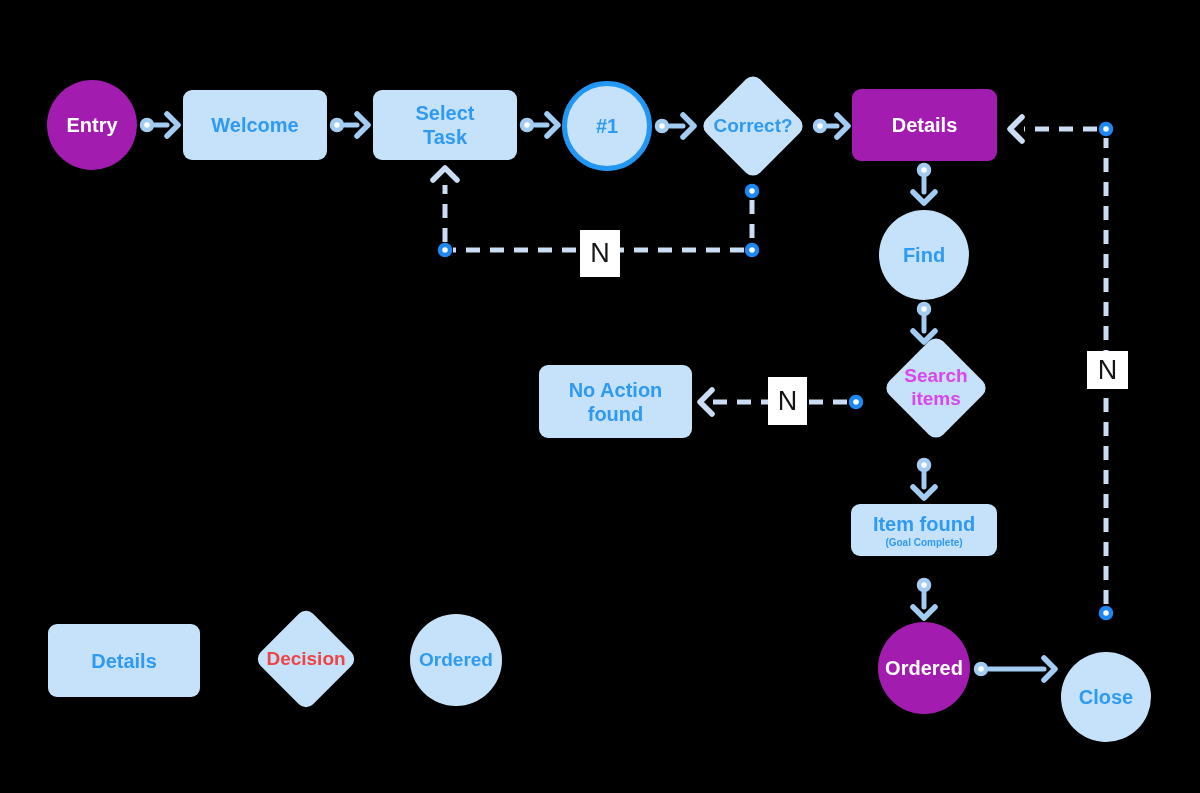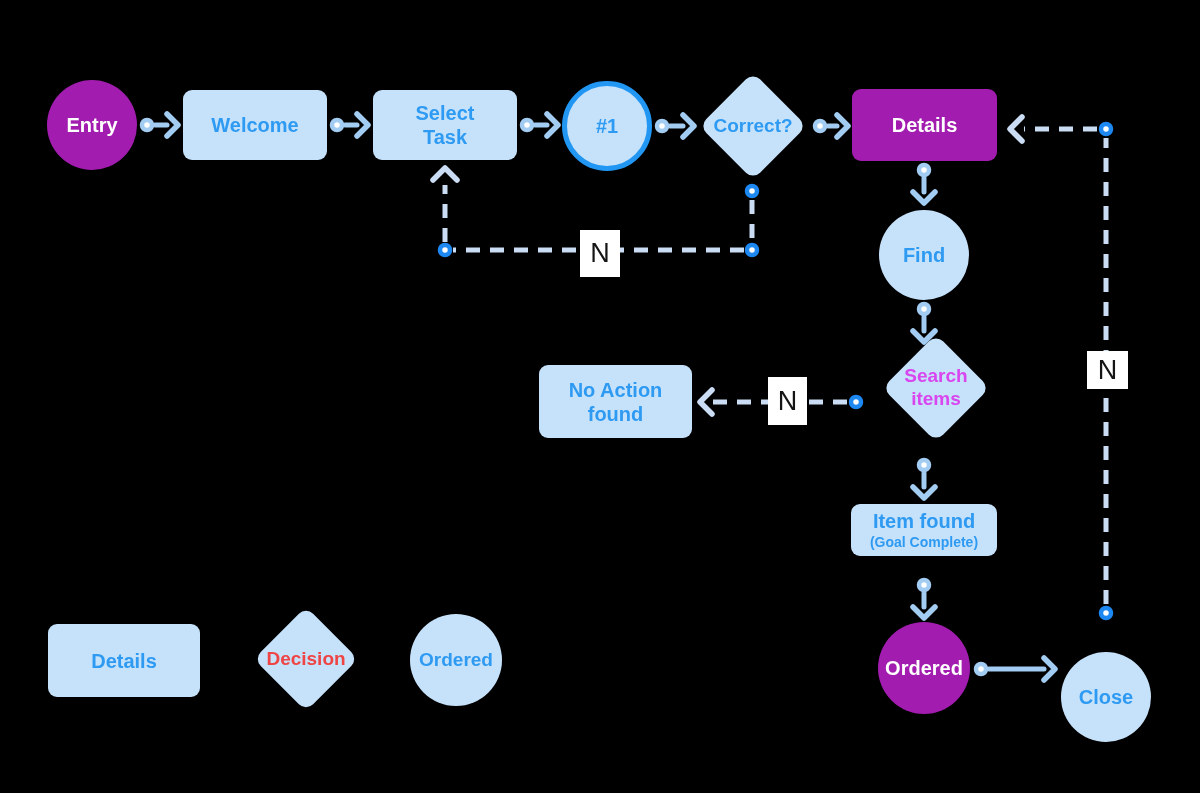--- a/index.html
+++ b/index.html
@@ -22,21 +22,21 @@
   }
   .fill-light{background:#C6E2FB;color:#2E9AF2;}
   .fill-primary{background:#a21caf;color:#ffffff;}
   .circle{border-radius:50%;}
   .rect{border-radius:9px;}
   .outlined{border:5px solid #2196F3;}
   .fs20{font-size:20px;}
   .fs19{font-size:19px;}
   .label{position:relative;z-index:1;}
   .wrap-narrow{max-width:92px;}
-  .sub{font-size:14px;margin-top:1px;}
+  .sub{font-size:10px;margin-top:1px;}
 
   .diamond-wrap{background:transparent;}
   .diamond-bg{
     position:absolute;left:50%;top:50%;width:100%;height:100%;
     transform:translate(-50%,-50%) rotate(45deg);
     background:#C6E2FB;border-radius:10px;z-index:0;
   }
 
   .nlabel{
     position:absolute;z-index:3;background:#ffffff;color:#151515;

